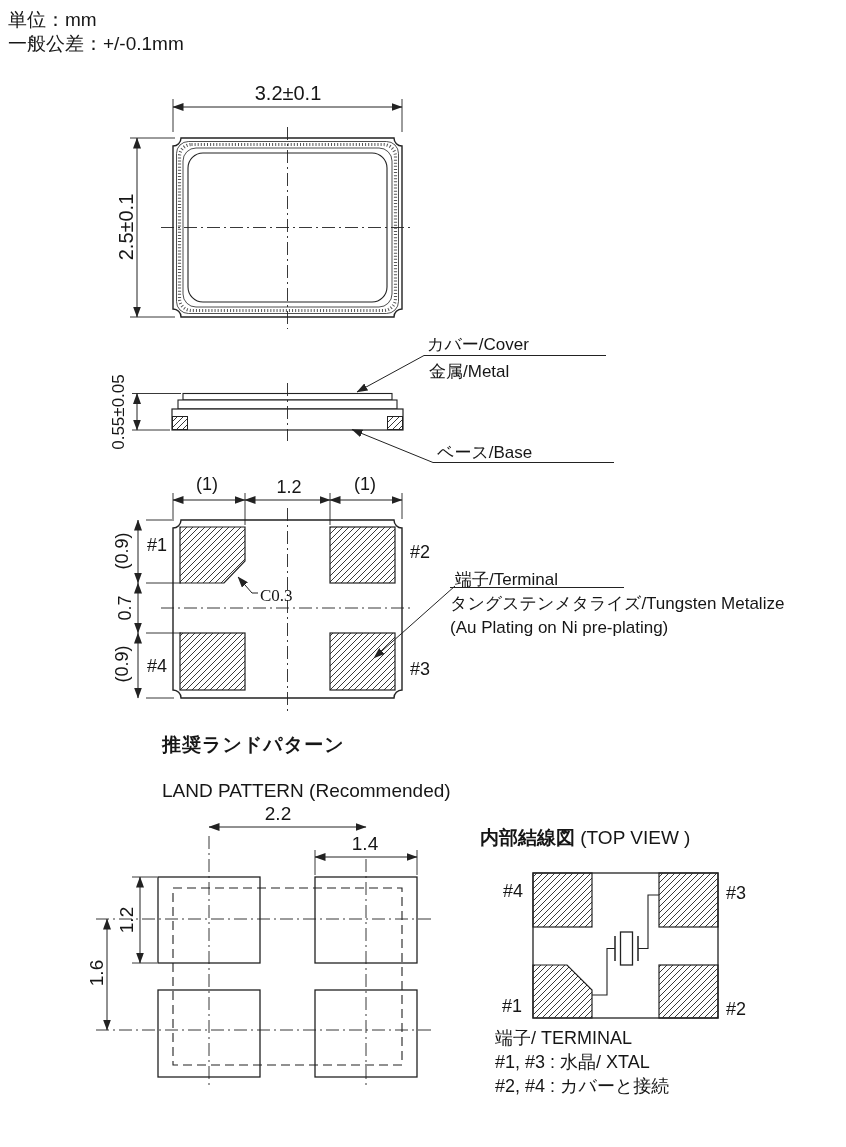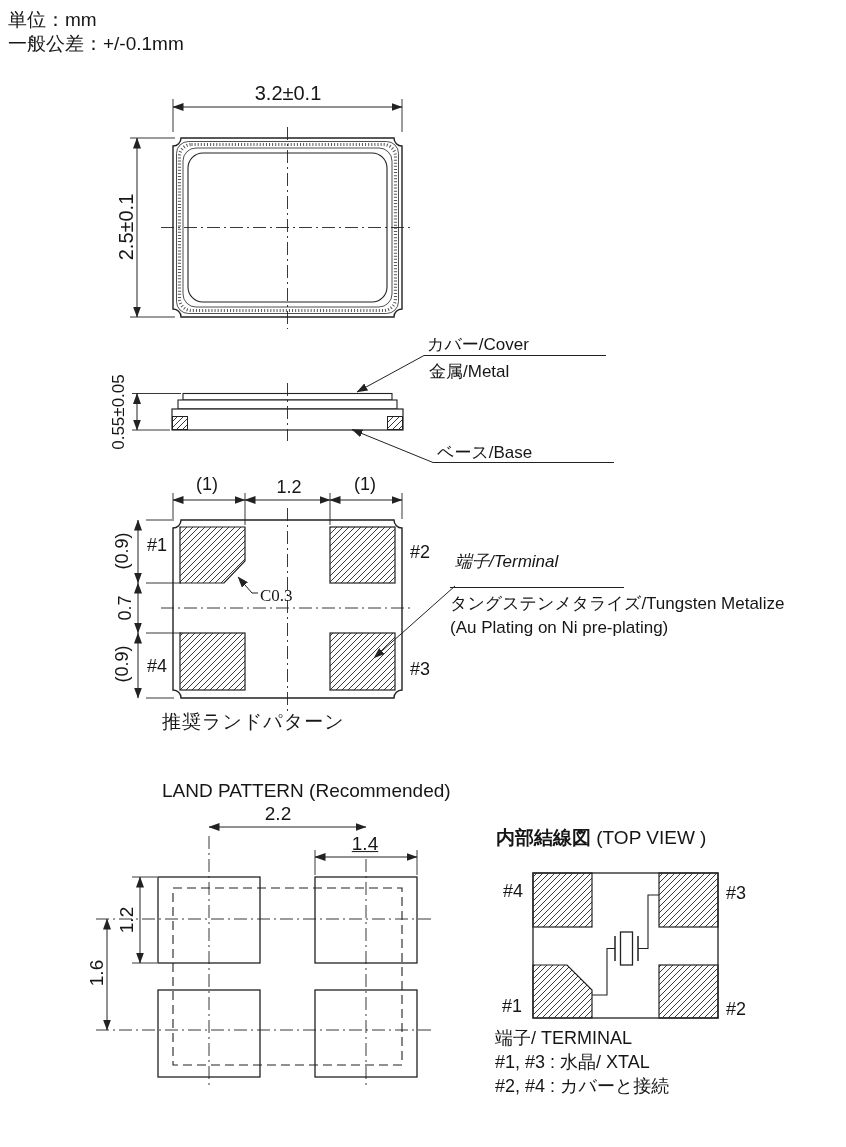--- a/index.html
+++ b/index.html
@@ -150,32 +150,32 @@
   <div class="t s18 ctr" style="left:289px;top:487px;">1.2</div>
   <div class="t s18 ctr" style="left:365px;top:484px;">(1)</div>
   <div class="t s18 rot" style="left:122px;top:551px;">(0.9)</div>
   <div class="t s18 rot" style="left:125px;top:608px;">0.7</div>
   <div class="t s18 rot" style="left:122px;top:664px;">(0.9)</div>
   <div class="t s18 ctr" style="left:157px;top:545px;">#1</div>
   <div class="t s18 ctr" style="left:420px;top:552px;">#2</div>
   <div class="t s18 ctr" style="left:157px;top:666px;">#4</div>
   <div class="t s18 ctr" style="left:420px;top:669px;">#3</div>
   <div class="t s17" style="left:260px;top:586px;font-family:Liberation Serif, serif;">C0.3</div>
-  <div class="t s17" style="left:455px;top:552px;font-style:italic;">端子/Terminal</div>
+  <div class="t s17" style="left:455px;top:570px;">端子/Terminal</div>
   <div class="t s17" style="left:450px;top:594px;">タングステンメタライズ/Tungsten Metalize</div>
   <div class="t s17" style="left:450px;top:618px;">(Au Plating on Ni pre-plating)</div>
 
-  <div class="t s19" style="left:162px;top:711px;letter-spacing:1px;">推奨ランドパターン</div>
+  <div class="t s19" style="left:162px;top:734px;letter-spacing:1px;font-weight:bold;">推奨ランドパターン</div>
   <div class="t s19" style="left:162px;top:780px;">LAND PATTERN (Recommended)</div>
   <div class="t s19 ctr bgw" style="left:278px;top:814px;">2.2</div>
-  <div class="t s19 ctr bgw" style="left:365px;top:844px;text-decoration:underline;">1.4</div>
+  <div class="t s19 ctr bgw" style="left:365px;top:844px;">1.4</div>
   <div class="t s19 rot" style="left:127px;top:920px;">1.2</div>
   <div class="t s19 rot" style="left:97px;top:973px;">1.6</div>
 
-  <div class="t s19" style="left:496px;top:827px;"><span class="bold">内部結線図</span><span> (TOP VIEW )</span></div>
+  <div class="t s19" style="left:480px;top:827px;"><span class="bold">内部結線図</span><span> (TOP VIEW )</span></div>
   <div class="t s18 ctr" style="left:513px;top:891px;">#4</div>
   <div class="t s18 ctr" style="left:736px;top:893px;">#3</div>
   <div class="t s18 ctr" style="left:512px;top:1006px;">#1</div>
   <div class="t s18 ctr" style="left:736px;top:1009px;">#2</div>
   <div class="t s18" style="left:495px;top:1028px;">端子/ TERMINAL</div>
   <div class="t s18" style="left:495px;top:1052px;">#1, #3 : 水晶/ XTAL</div>
   <div class="t s18" style="left:495px;top:1076px;text-align:center;">#2, #4 : カバーと接続</div>
 
 </div>
 

